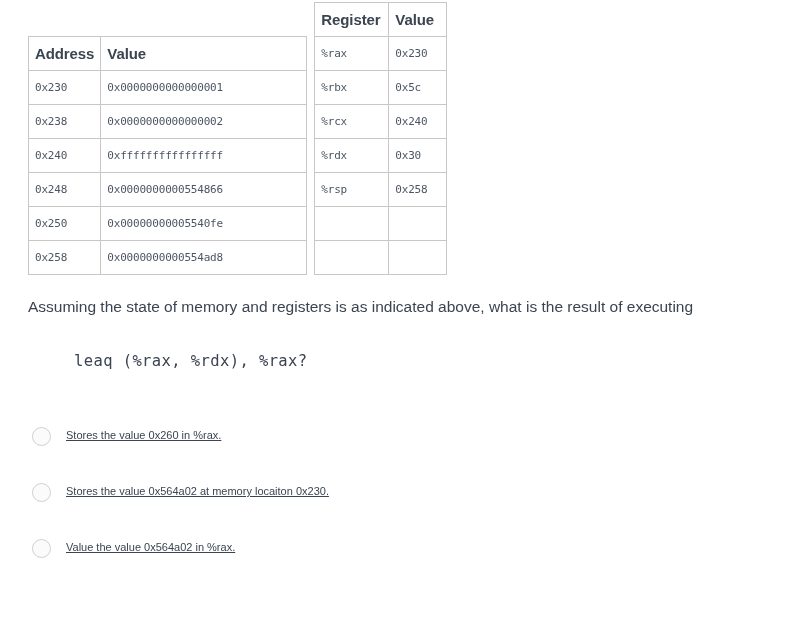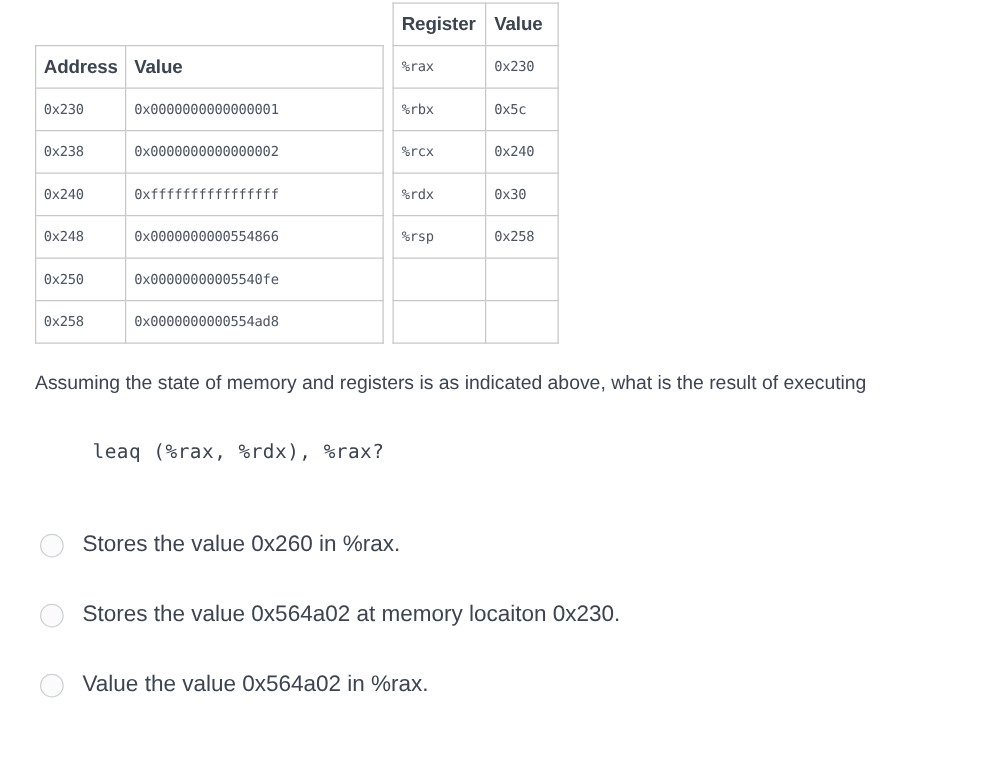--- a/index.html
+++ b/index.html
@@ -104,24 +104,25 @@
     width: 19px;
     height: 19px;
     border-radius: 50%;
     border: 1px solid #cdd0d5;
     background: #fbfbfc;
     flex: 0 0 auto;
     margin-right: 15px;
     box-sizing: border-box;
   }
   .option-label {
-    font-size: 18px;
+    font-size: 11px;
     color: #3b4451;
     line-height: 1.2;
     white-space: nowrap;
+    text-decoration: underline;
   }
 </style>
 </head>
 <body>
 
 <div class="tables-wrap">
 
   <table class="memtable">
     <colgroup>
         <col class="col-addr">

